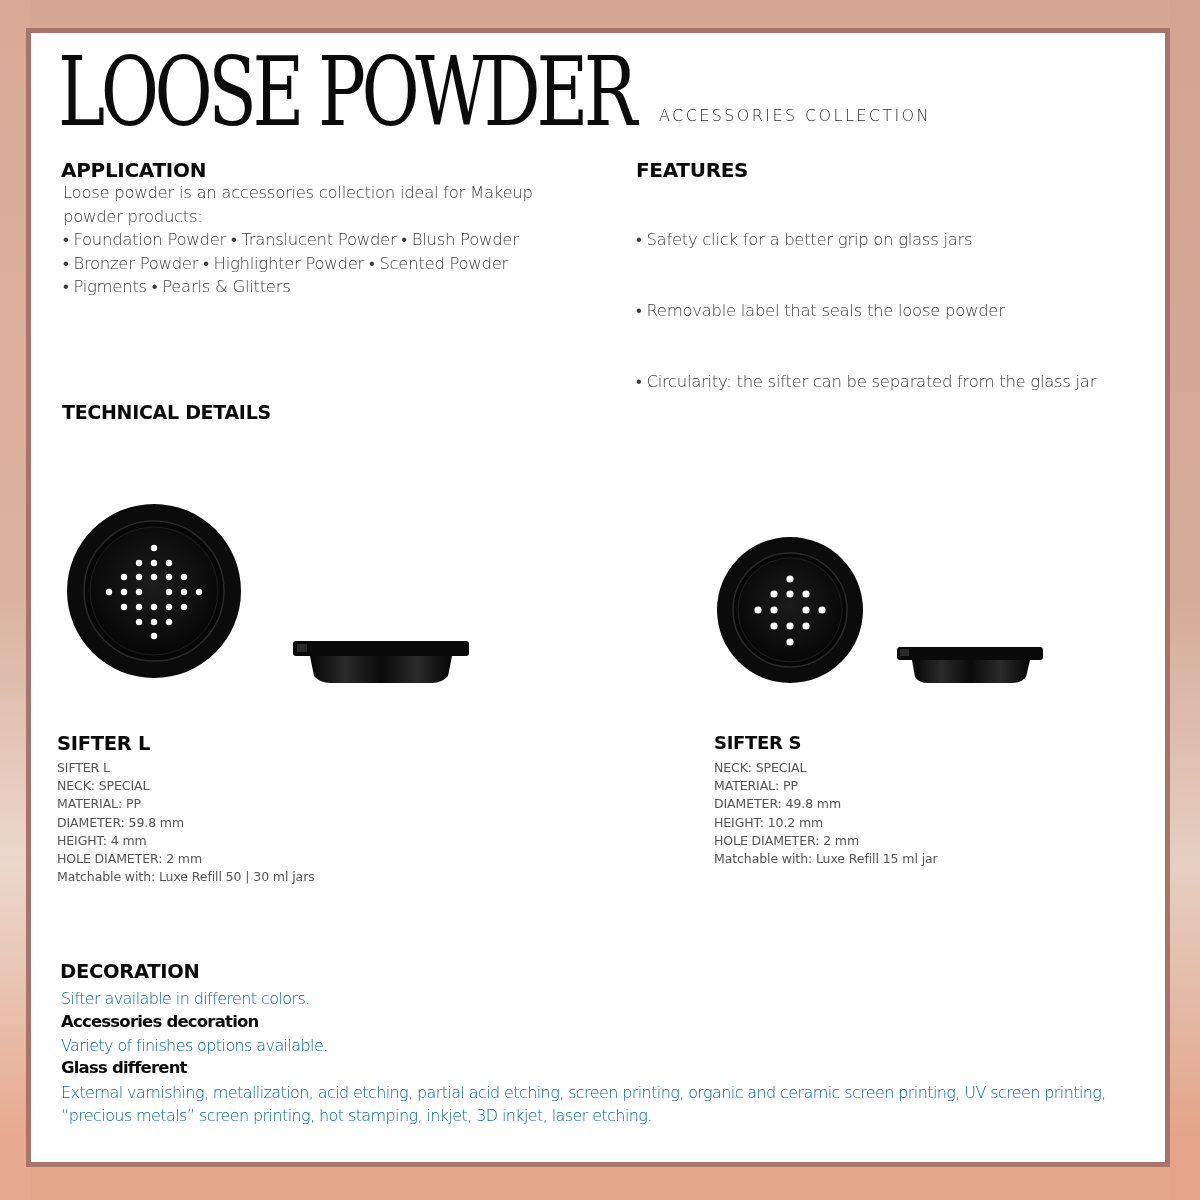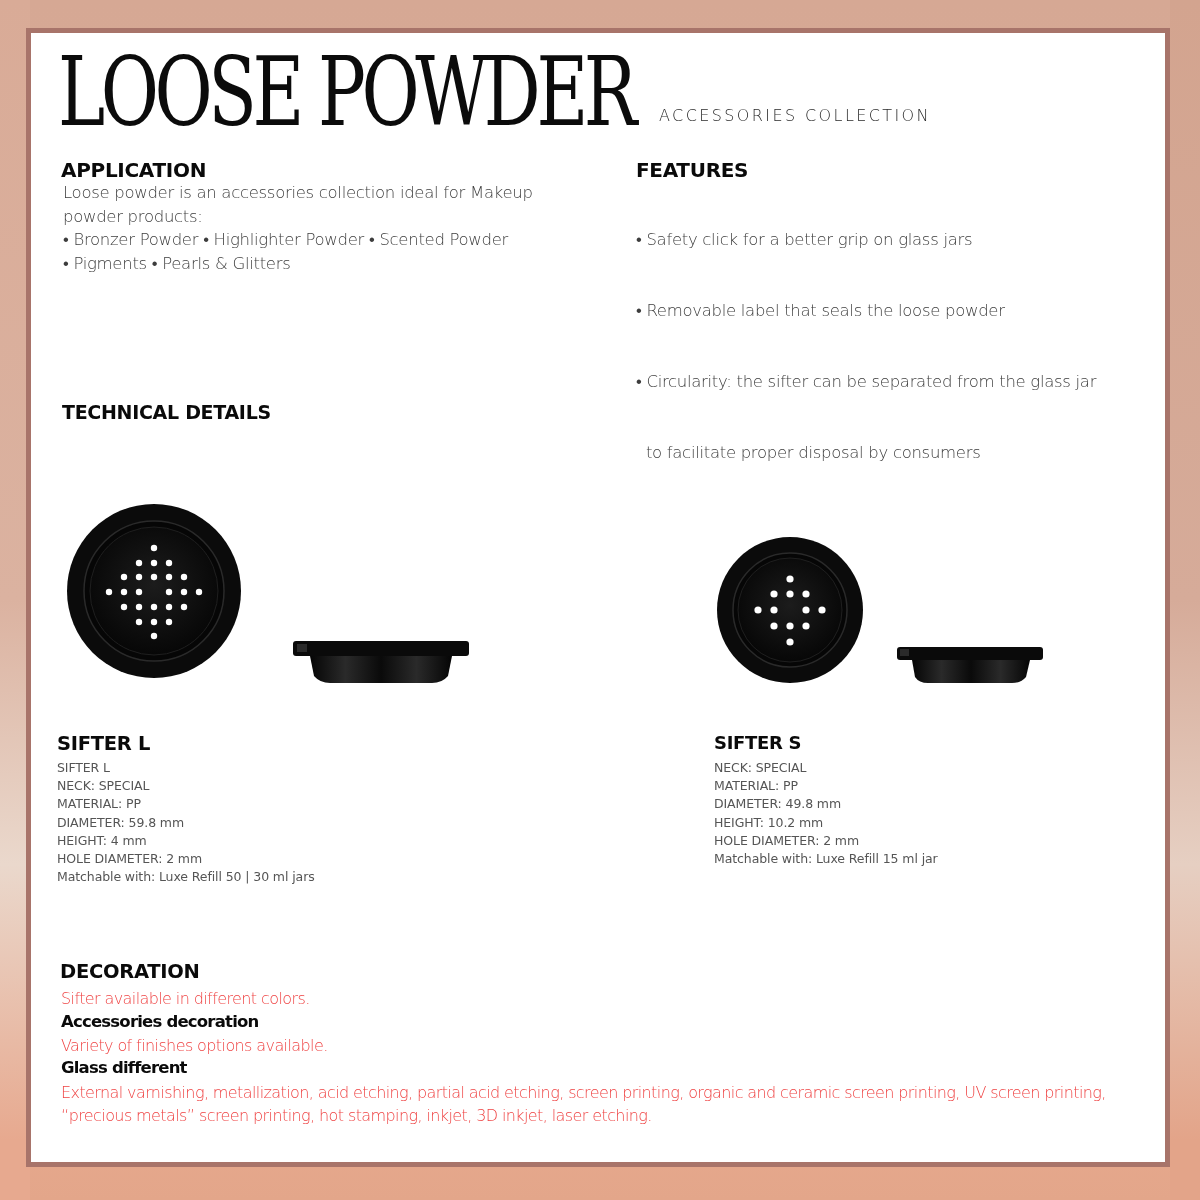--- a/index.html
+++ b/index.html
@@ -43,51 +43,51 @@
   .spec {
     position: absolute; font-family: "DejaVu Sans", sans-serif; color: #555555;
     font-size: 12.5px; line-height: 18.2px; white-space: nowrap; letter-spacing: -0.1px;
   }
   .spec div { margin: 0; }
   .deco-sub {
     position: absolute; font-family: "DejaVu Sans", sans-serif; font-weight: 700;
     color: #0a0a0a; font-size: 16.5px; letter-spacing: -0.8px; white-space: nowrap;
   }
   .deco-text {
-    position: absolute; font-family: "DejaVu Sans", sans-serif; color: #ef4444;
+    position: absolute; font-family: "DejaVu Sans", sans-serif; color: #0369a1;
     font-size: 16px; line-height: 23px; letter-spacing: -0.6px; font-weight: 300;
   }
   .sifter-top { position: absolute; }
   .sifter-side { position: absolute; }
 </style>
 </head>
 <body>
 
 <div class="bg-left"></div>
 <div class="bg-right"></div>
 
 <div class="card"></div>
 
 <div class="title">LOOSE POWDER</div>
 <div class="subtitle">ACCESSORIES COLLECTION</div>
 
 <div class="h" style="left:61px; top:158px;">APPLICATION</div>
 <div class="p" style="left:43px; top:181px;margin-left:20px;">
   <div>Loose powder is an accessories collection ideal for Makeup</div>
   <div>powder products:</div>
+  <div>• Foundation Powder • Translucent Powder • Blush Powder</div>
   <div>• Bronzer Powder • Highlighter Powder • Scented Powder</div>
   <div>• Pigments • Pearls &amp; Glitters</div>
 </div>
 
 <div class="h" style="left:636px; top:158px;">FEATURES</div>
 <div class="p" style="left:636px; top:181px; white-space:pre;">
   <div>• Safety click for a better grip on glass jars</div>
   <div>• Removable label that seals the loose powder</div>
   <div>• Circularity: the sifter can be separated from the glass jar</div>
-  <div>  to facilitate proper disposal by consumers</div>
 </div>
 
 <div class="h" style="left:62px; top:401px; font-size:19px;">TECHNICAL DETAILS</div>
 
 <svg class="sifter-top" style="left:66px; top:503px;" width="176" height="176" viewBox="0 0 176 176">
   <defs>
     <radialGradient id="gL" cx="50%" cy="45%" r="60%">
       <stop offset="0%" stop-color="#1c1c1c"></stop>
       <stop offset="100%" stop-color="#050505"></stop>
     </radialGradient>

